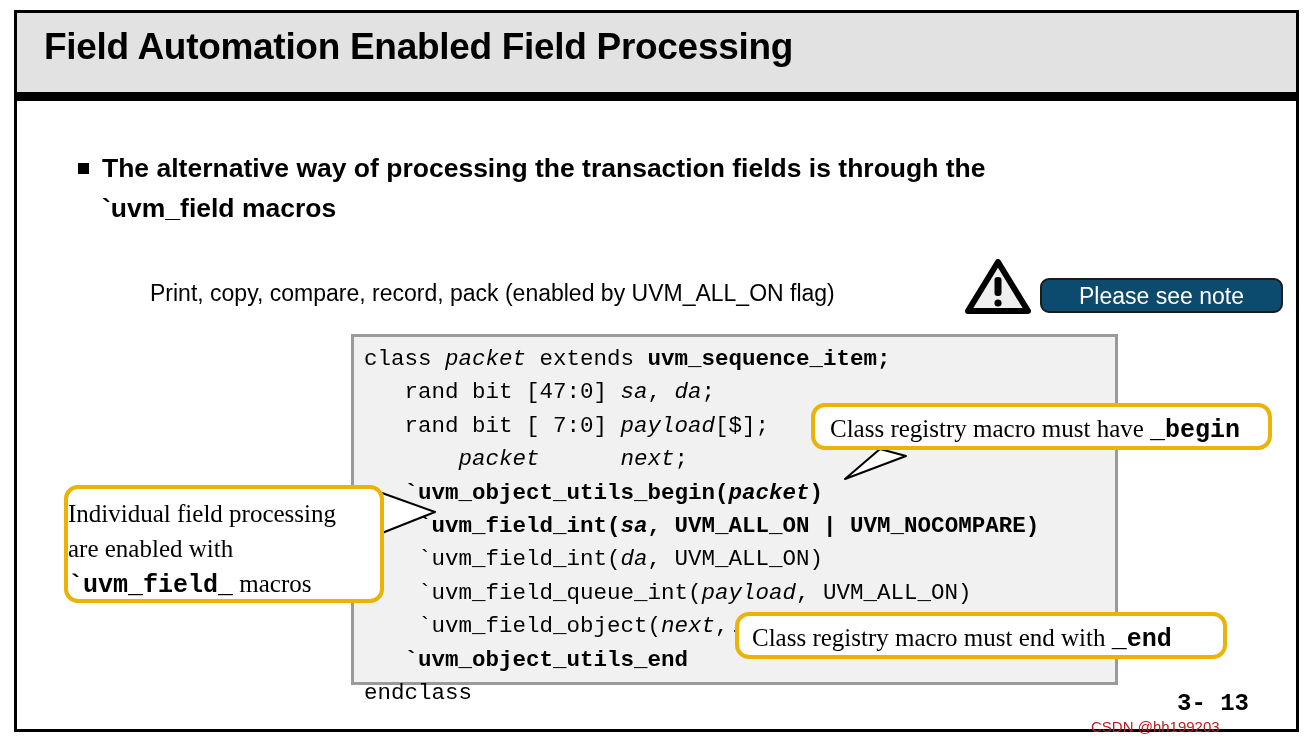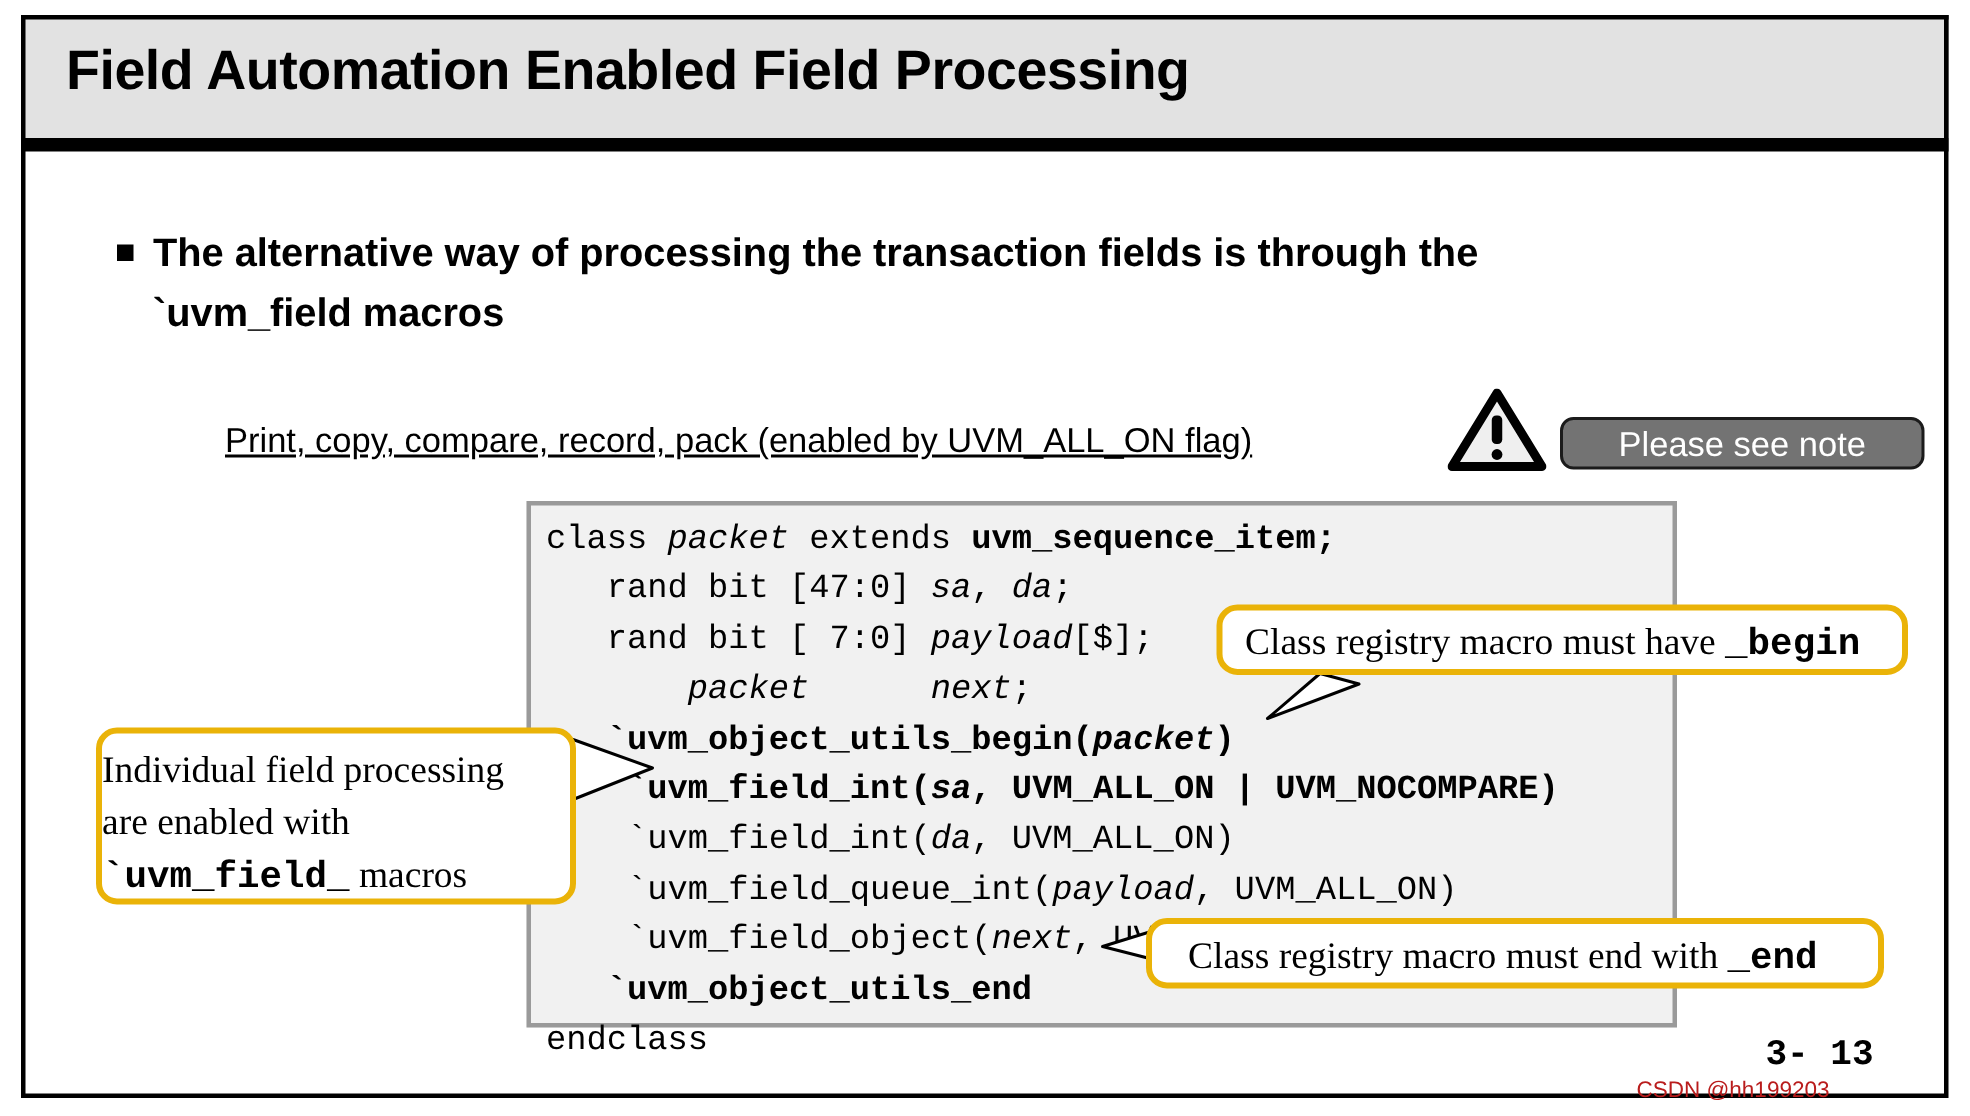--- a/index.html
+++ b/index.html
@@ -108,40 +108,39 @@
     vertical-align: 3px;
   }
   .bullet-l3 {
     position: absolute;
     left: 150px;
     top: 276px;
     font-size: 23px;
     line-height: 34px;
     color: #000;
     white-space: nowrap;
-    text-decoration: underline;
   }
 
   
   .warn-tri {
     position: absolute;
     left: 965px;
     top: 259px;
     width: 66px;
     height: 56px;
   }
 
   
   .note-badge {
     position: absolute;
     left: 1040px;
     top: 278px;
     width: 243px;
     height: 35px;
-    background: #737373;
+    background: #0c4a6e;
     border: 2px solid #1b1b1b;
     border-radius: 9px;
     color: #ffffff;
     font-size: 23px;
     line-height: 33px;
     text-align: center;
     box-sizing: border-box;
     font-family: "Liberation Sans", sans-serif;
   }
 
@@ -189,27 +188,27 @@
   .callout-begin {
     left: 811px;
     top: 403px;
     width: 461px;
     height: 47px;
     font-size: 25px;
     line-height: 43px;
     padding-left: 15px;
   }
   .callout-end {
-    left: 764px;
+    left: 735px;
     top: 612px;
     width: 492px;
     height: 47px;
     font-size: 25px;
     line-height: 43px;
-    padding-left: 24px;
+    padding-left: 13px;
   }
   .callout-left {
     left: 64px;
     top: 485px;
     width: 320px;
     height: 118px;
     font-size: 25px;
     line-height: 35px;
     padding-top: 7px;
   }

